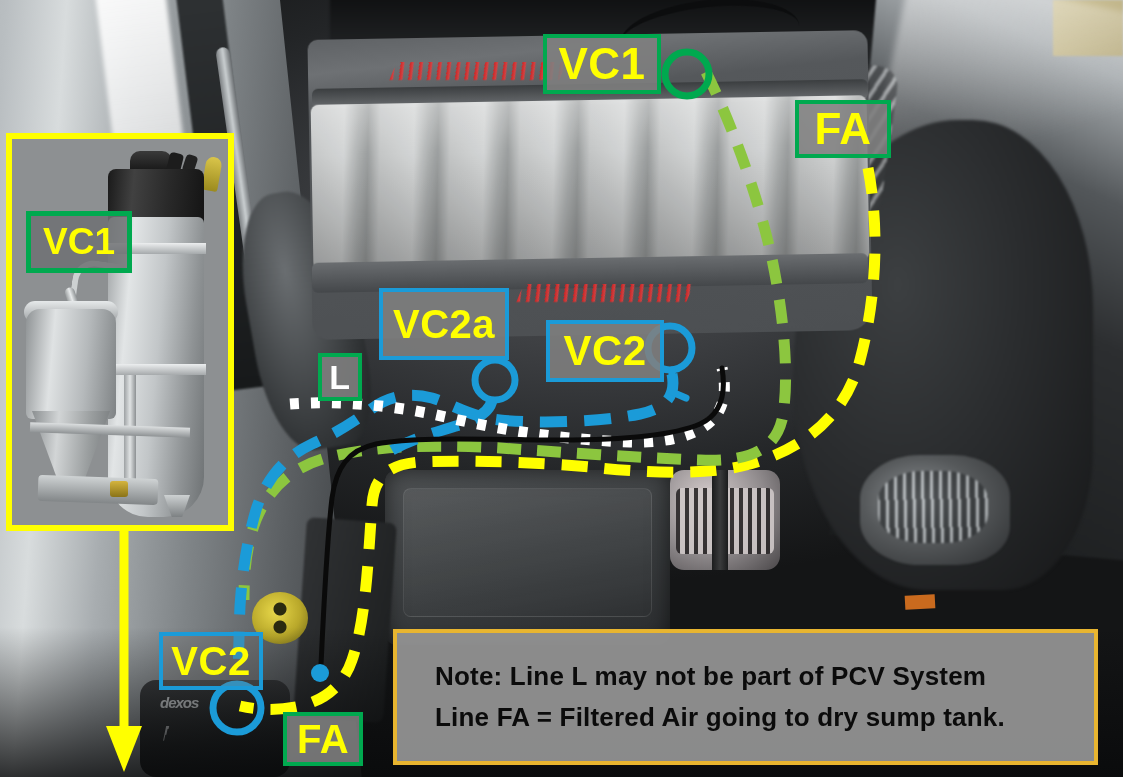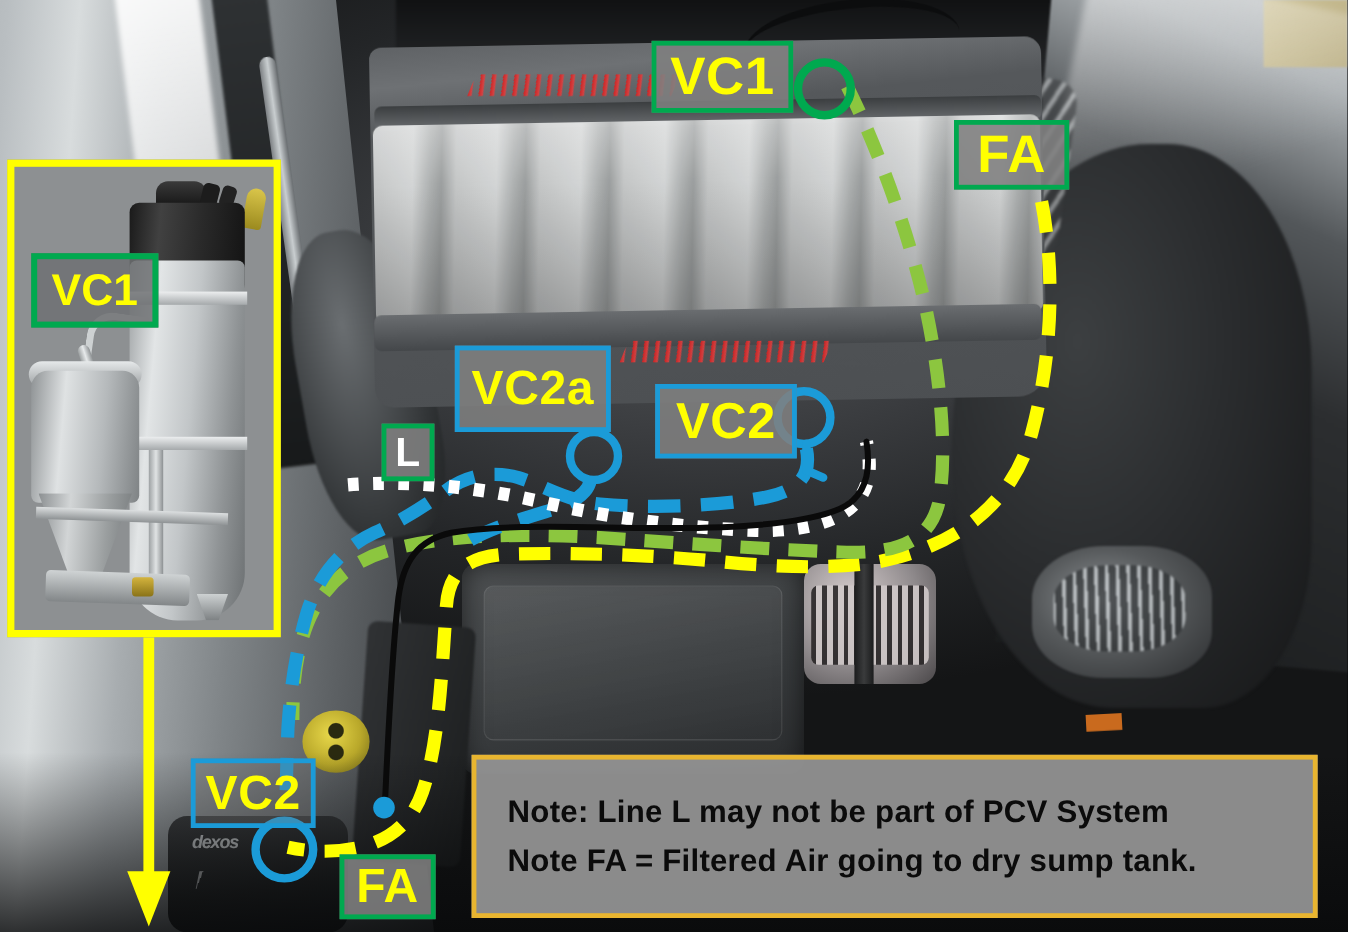--- a/index.html
+++ b/index.html
@@ -237,21 +237,21 @@
   .lbl.yellow-txt { color:#ffff00; }
   .lbl.white-txt  { color:#ffffff; }
   .lbl.transparent{ background: rgba(120,120,120,.30); }
 
   
   #note-box {
     position:absolute; left:393px; top:629px; width:705px; height:136px;
     background: rgba(150,150,150,.92);
     border: 4px solid #e8b530;
     display:flex; flex-direction:column; justify-content:center;
-    padding-left: 26px; gap: 10px;
+    padding-left: 38px; gap: 10px;
   }
   #note-box div {
     color:#0b0b0b; font-size:26px; font-weight:700; letter-spacing:.2px;
   }
 
   
   #inset {
     position:absolute; left:6px; top:133px; width:228px; height:398px;
     border: 6px solid #ffff00;
     background: #8d9092;
@@ -464,16 +464,16 @@
   <div class="lbl blue yellow-txt" style="left:546px; top:320px; width:118px; height:62px; font-size:42px;">VC2</div>
 
   <div class="lbl green white-txt" style="left:318px; top:353px; width:44px; height:48px; font-size:34px;">L</div>
 
   <div class="lbl blue yellow-txt transparent" style="left:159px; top:632px; width:104px; height:58px; font-size:40px;">VC2</div>
 
   <div class="lbl green yellow-txt" style="left:283px; top:712px; width:80px; height:54px; font-size:40px;">FA</div>
 
   <div id="note-box">
     <div>Note: Line L may not be part of PCV System</div>
-    <div>Note FA = Filtered Air going to dry sump tank.</div>
+    <div>Line FA = Filtered Air going to dry sump tank.</div>
   </div>
 
 </div>
 
 </body></html>

